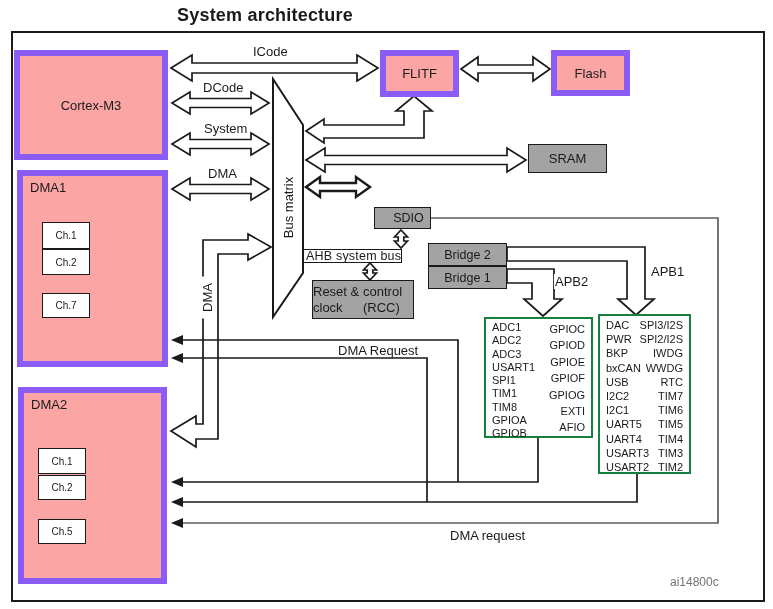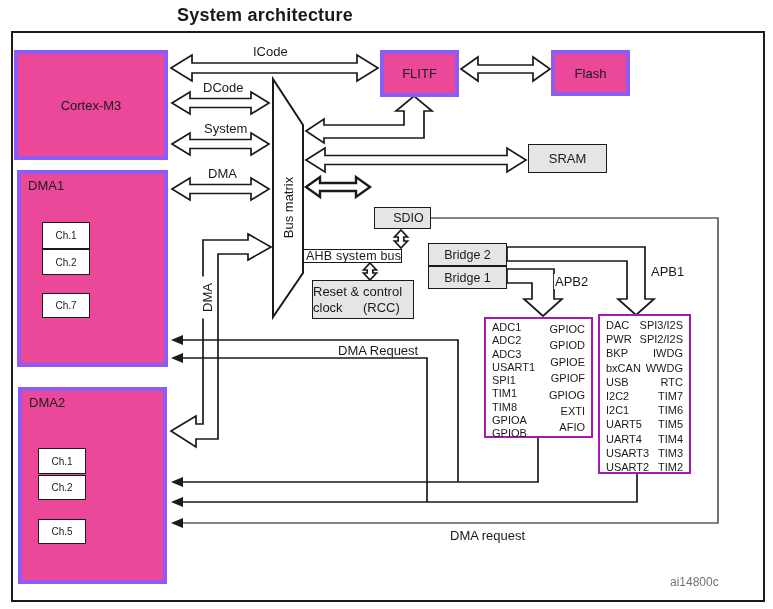--- a/index.html
+++ b/index.html
@@ -1,30 +1,30 @@
 <!DOCTYPE html>
 <html><head>
 <meta charset="utf-8">
 <style>
   html,body{margin:0;padding:0;background:#ffffff;}
   .stage{position:relative;width:773px;height:609px;background:#ffffff;
          font-family:"Liberation Sans", sans-serif;color:#1a1a1a;overflow:hidden;}
   .abs{position:absolute;}
   svg.layer{position:absolute;left:0;top:0;width:773px;height:609px;}
   .frame{border:2px solid #1a1a1a;background:transparent;}
-  .box{border:4px solid #8b5cf6;background:#ec4899;box-sizing:border-box;}
-  .box-thin{border:1.7px solid #1a1a1a;background:#e5e5e5;box-sizing:border-box;}
+  .box{border:6px solid #8b5cf6;background:#fca5a5;box-sizing:border-box;}
+  .box-thin{border:1.7px solid #1a1a1a;background:#a3a3a3;box-sizing:border-box;}
   .title{font-size:18px;font-weight:bold;text-align:center;letter-spacing:0.2px;}
   .lbl{font-size:13px;white-space:nowrap;}
   .center-lbl{display:flex;align-items:center;justify-content:center;font-size:13px;}
   .corner-lbl{padding:4px 0 0 7px;font-size:13px;}
   .chbox{display:flex;align-items:center;justify-content:center;font-size:10px;
          border:1.8px solid #1a1a1a;background:#fff;box-sizing:border-box;}
   .rot{transform:rotate(-90deg);transform-origin:center center;text-align:center;}
-  .pbox{box-sizing:border-box;border:2px solid #a21caf;background:#fff;}
+  .pbox{box-sizing:border-box;border:2px solid #15803d;background:#fff;}
   .pcol{position:absolute;top:2px;font-size:11px;}
   .pcol span{display:block;}
   .pl{left:6px;text-align:left;}
   .pr{right:6px;text-align:right;}
   .lh-a span{line-height:13.3px;}
   .lh-b span{line-height:16.4px;}
   .lh-c span{line-height:14.2px;}
   .ahbbar{border:1.6px solid #1a1a1a;background:#fff;box-sizing:border-box;
           font-size:12.5px;letter-spacing:0.2px;padding-left:2px;line-height:12px;
           display:flex;align-items:center;white-space:nowrap;overflow:visible;}

